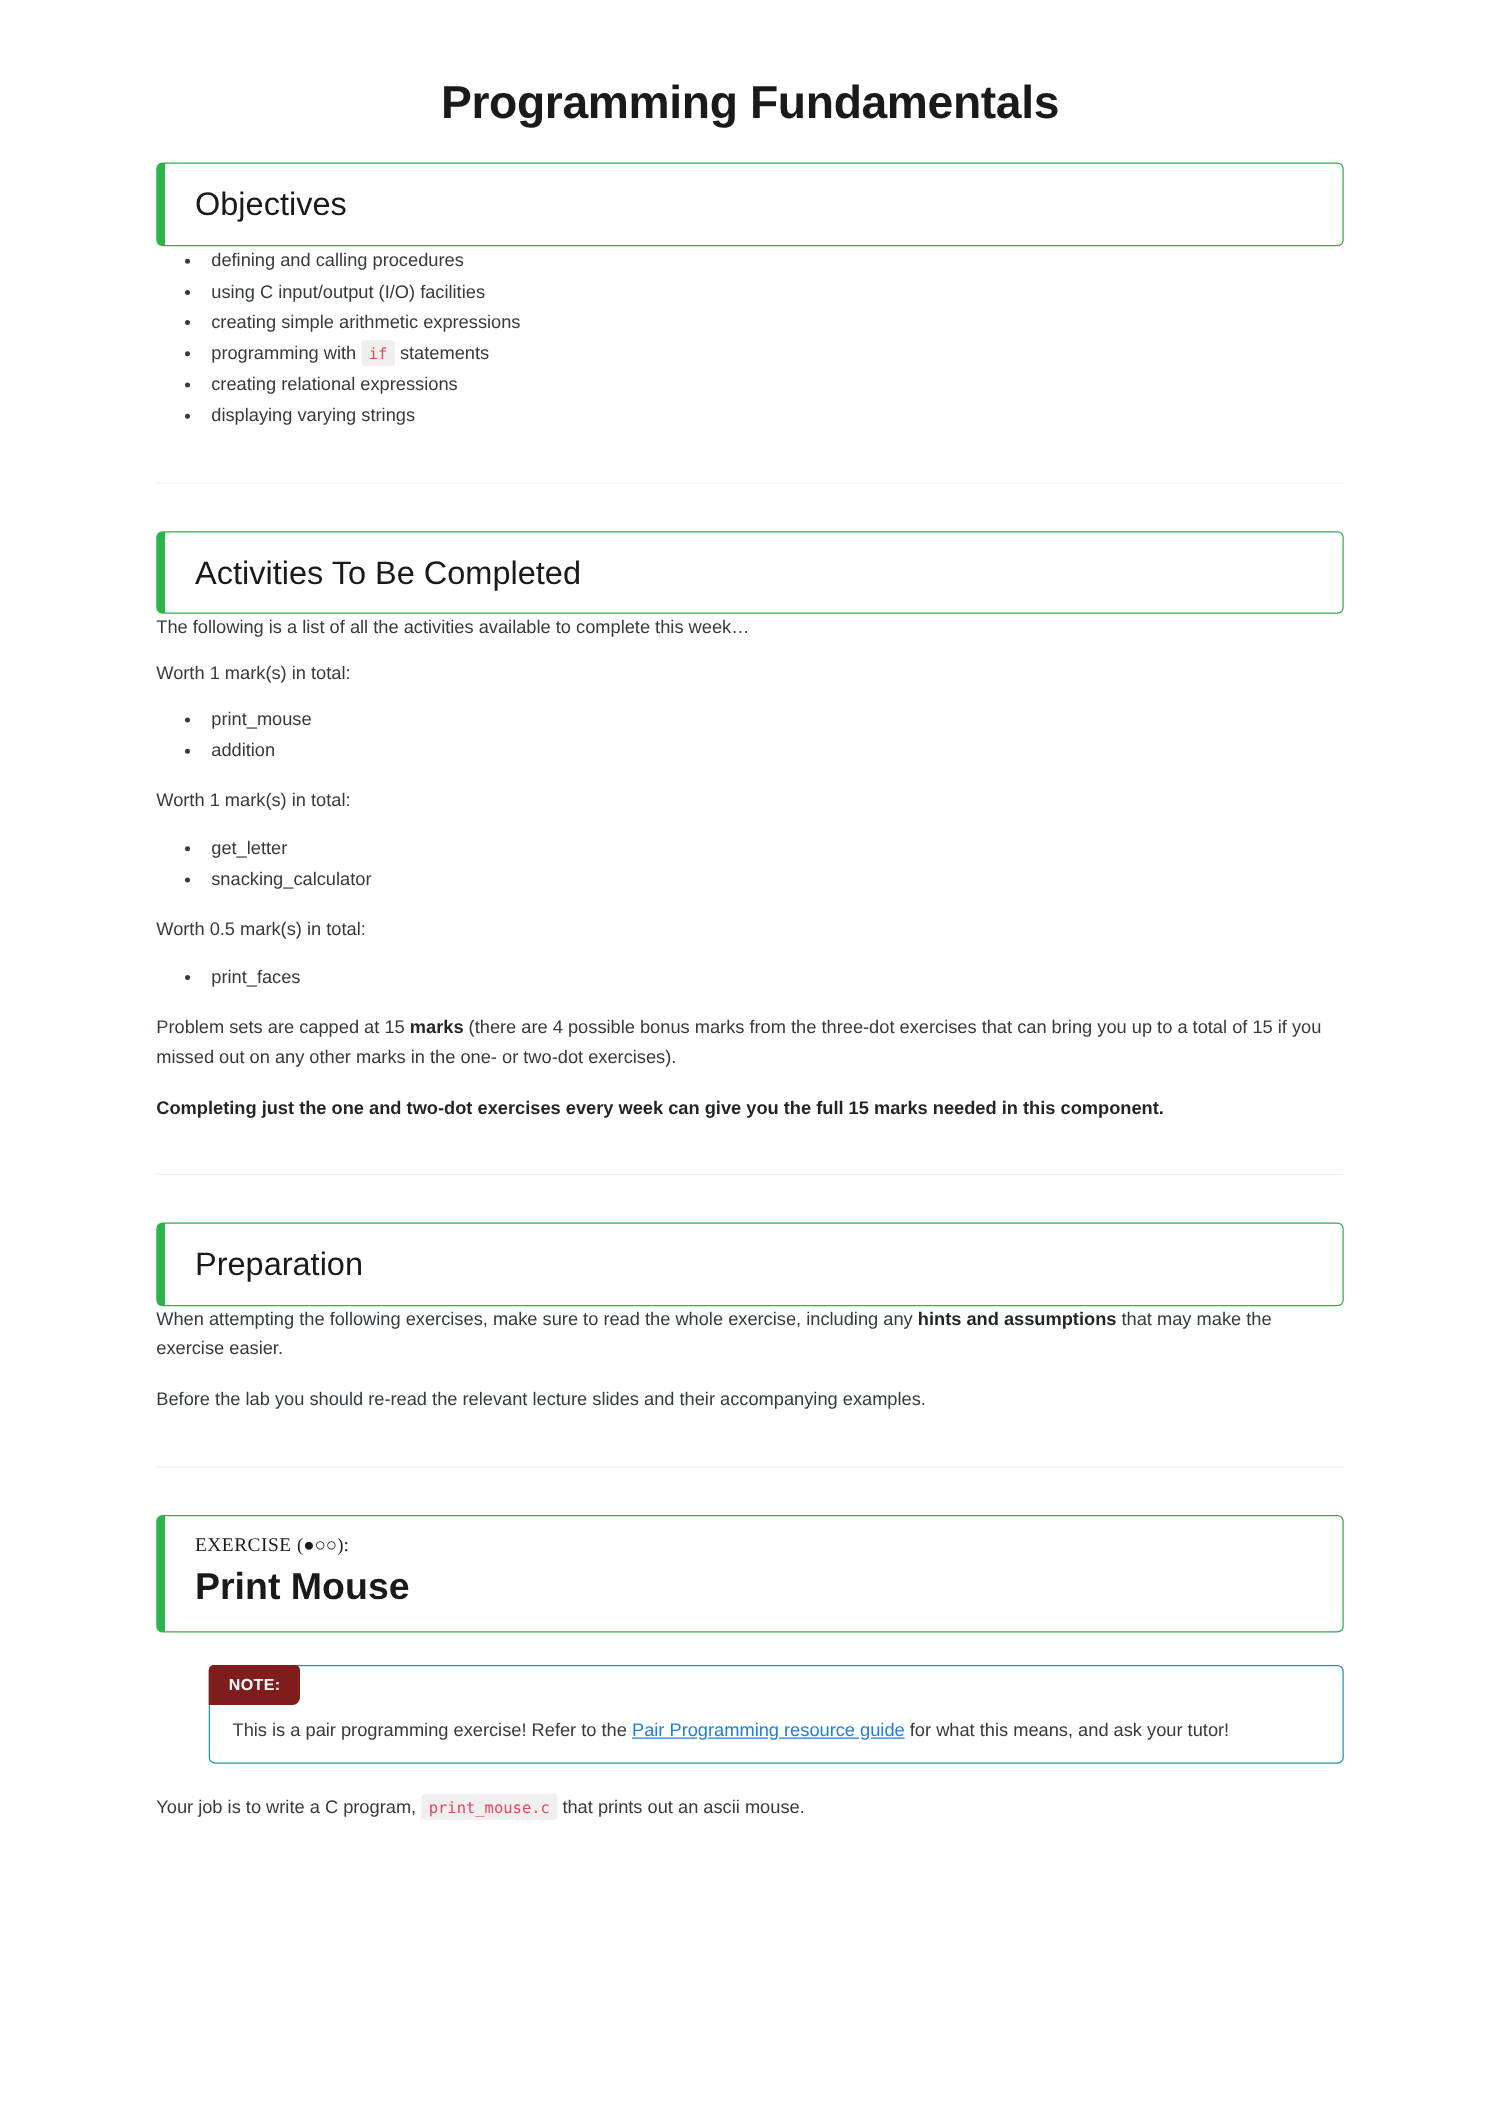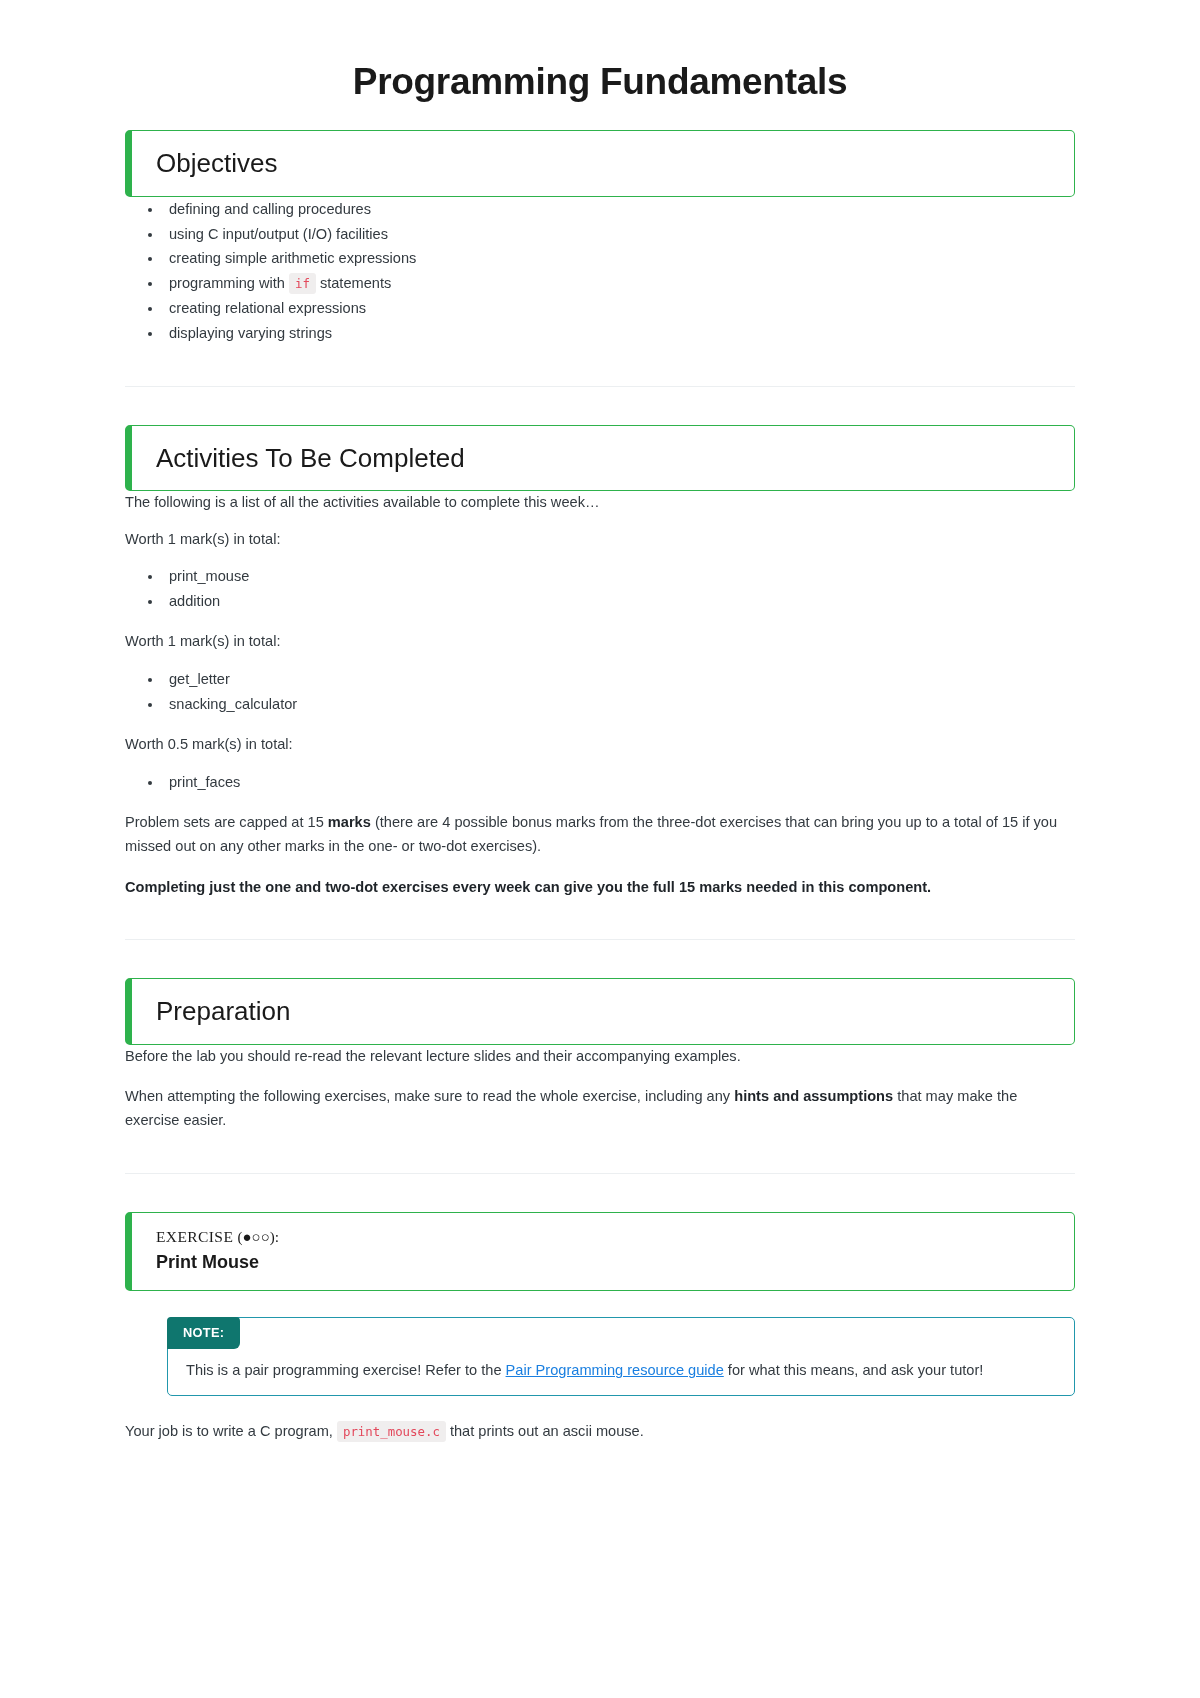--- a/index.html
+++ b/index.html
@@ -66,21 +66,21 @@
   .exercise-eyebrow {
     font-size: 15.5px;
     letter-spacing: 0.4px;
     color: #1a1a1a;
     margin: 0 0 4px 0;
     line-height: 1.3;
     font-family: Liberation Serif, serif;
   }
   .exercise-title {
     margin: 0;
-    font-size: 18px;
+    font-size: 30px;
     font-weight: bold;
     color: #1a1a1a;
     line-height: 1.25;
   }
   .dots { font-size: 15px; letter-spacing: 0px; }
 
   
   p.body {
     font-size: 14.6px;
     line-height: 1.62;
@@ -138,21 +138,21 @@
   .note-box {
     border: 1.5px solid #2197ac;
     border-radius: 5px;
     background: #ffffff;
     box-sizing: border-box;
     position: relative;
     padding: 0;
   }
   .note-tab {
     display: inline-block;
-    background: #0f766e;
+    background: #7f1d1d;
     color: #ffffff;
     font-size: 12.8px;
     font-weight: bold;
     letter-spacing: 0.3px;
     padding: 8px 16px 9px 16px;
     border-radius: 4px 4px 6px 0;
     margin: -1px 0 0 -1px;
   }
   .note-body {
     font-size: 14.6px;
@@ -212,23 +212,23 @@
 
     <p class="body"><strong>Completing just the one and two-dot exercises every week can give you the full 15 marks needed in this component.</strong></p>
 
 
     <hr class="rule big">
 
     <div class="section-card">
       <h2>Preparation</h2>
     </div>
 
+    <p class="body"><span>When attempting the following exercises, make sure to read the whole exercise, including any </span><strong>hints and assumptions</strong><span> that may make the exercise easier.</span></p>
+
     <p class="body">Before the lab you should re-read the relevant lecture slides and their accompanying examples.</p>
-
-    <p class="body"><span>When attempting the following exercises, make sure to read the whole exercise, including any </span><strong>hints and assumptions</strong><span> that may make the exercise easier.</span></p>
 
     <hr class="rule big">
 
     <div class="exercise-card">
       <div class="exercise-eyebrow"><span>EXERCISE</span>&nbsp;<span class="dots">(●○○)</span><span>:</span></div>
       <h2 class="exercise-title">Print Mouse</h2>
     </div>
 
     <div class="note-wrap">
       <div class="note-box">

